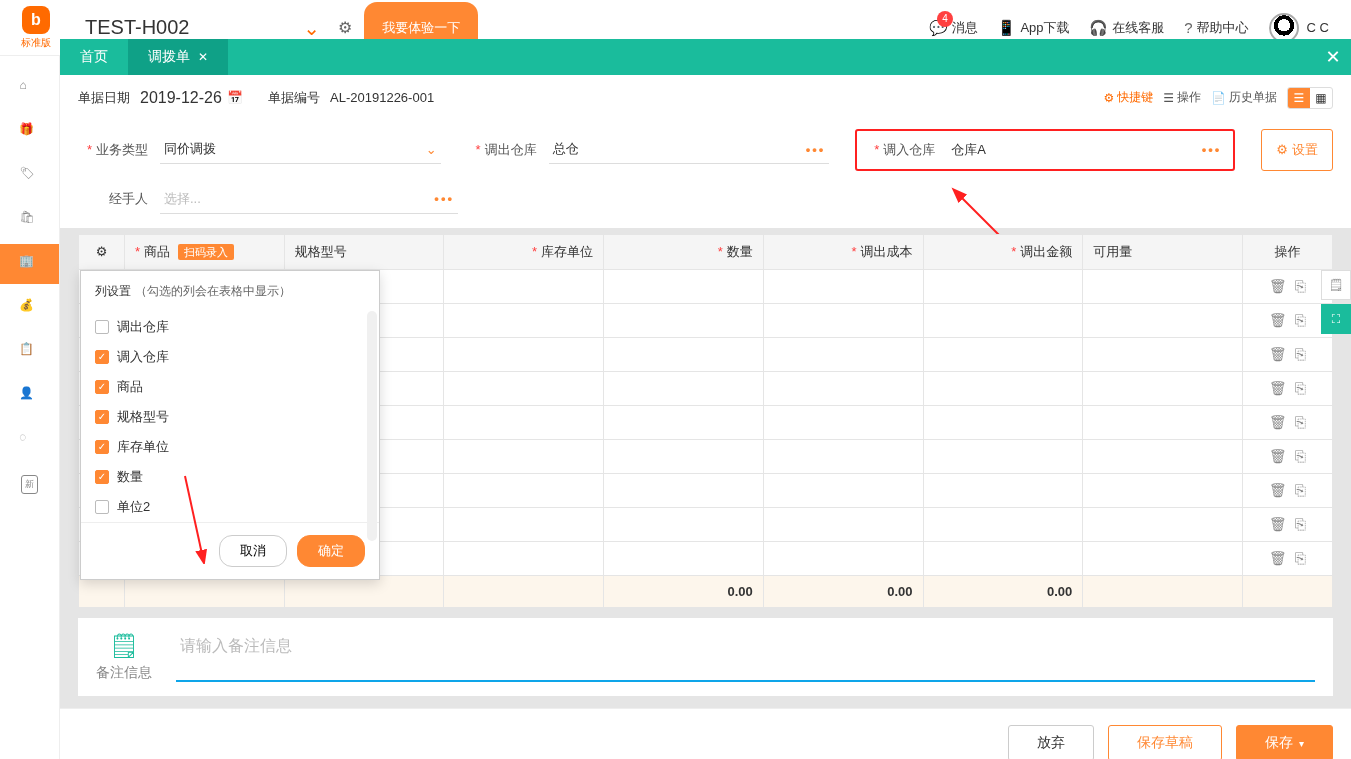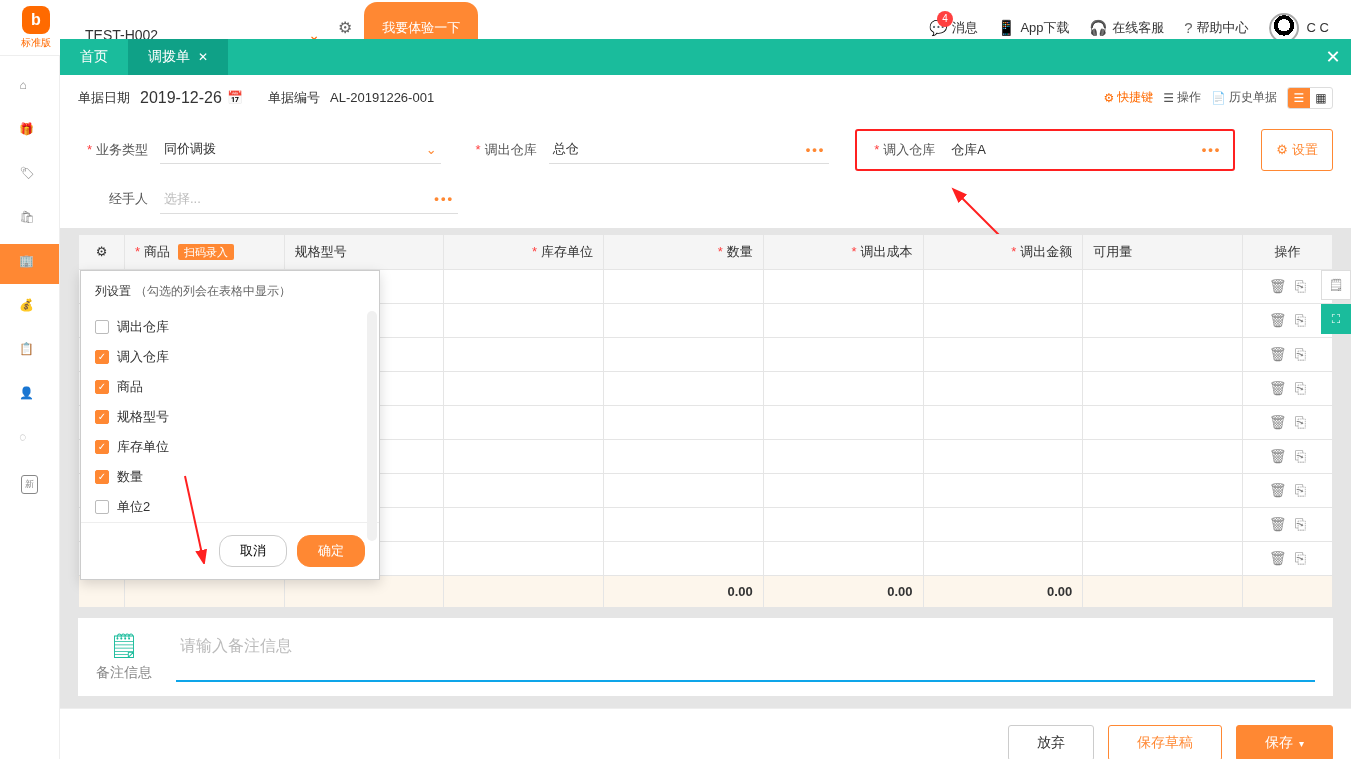--- a/index.html
+++ b/index.html
@@ -3,21 +3,21 @@
   <meta charset="utf-8">
   <style>
     * { margin: 0; padding: 0; box-sizing: border-box; font-family: "Microsoft YaHei", Arial, sans-serif; }
     body { background: #fff; font-size: 12px; color: #333; overflow: hidden; }
     
     
     .top-header { height: 56px; display: flex; align-items: center; padding: 0 12px; border-bottom: 1px solid #eee; }
     .logo-area { width: 48px; display: flex; flex-direction: column; align-items: center; }
     .logo-icon { width: 28px; height: 28px; background: #ff6a00; border-radius: 8px; display: flex; align-items: center; justify-content: center; color: #fff; font-weight: bold; font-size: 16px; }
     .logo-text { font-size: 10px; color: #ff6a00; margin-top: 2px; }
-    .org-select { margin-left: 15px; width: 255px; height: 30px; border: none; display: flex; align-items: flex-end; padding: 0 10px; font-size: 14px; color: #333; }
+    .org-select { margin-left: 15px; width: 255px; height: 30px; border: none; display: flex; align-items: center; padding: 0 10px; font-size: 20px; color: #333; }
     .org-select .chev { margin-left: auto; color: #ff6a00; }
     .gear-top { margin-left: 8px; color: #666; font-size: 16px; cursor: pointer; }
     .try-btn { margin-left: 12px; background: #ff8833; color: #fff; padding: 17px 18px; border-radius: 13px; font-size: 13px; cursor: pointer; }
     .top-spacer { flex: 1; }
     .top-item { display: flex; align-items: center; margin: 0 10px; font-size: 13px; color: #333; cursor: pointer; position: relative; }
     .top-item .icon { margin-right: 4px; font-size: 15px; color: #666; }
     .badge { position: absolute; top: -8px; left: 8px; background: #ff4040; color: #fff; border-radius: 50%; width: 16px; height: 16px; font-size: 10px; display: flex; align-items: center; justify-content: center; }
     .avatar { width: 30px; height: 30px; border-radius: 50%; background: radial-gradient(circle at 50% 40%, #fff 30%, #000 30% 50%, #fff 50%); border: 2px solid #aaa; margin-right: 8px; }
     
     

